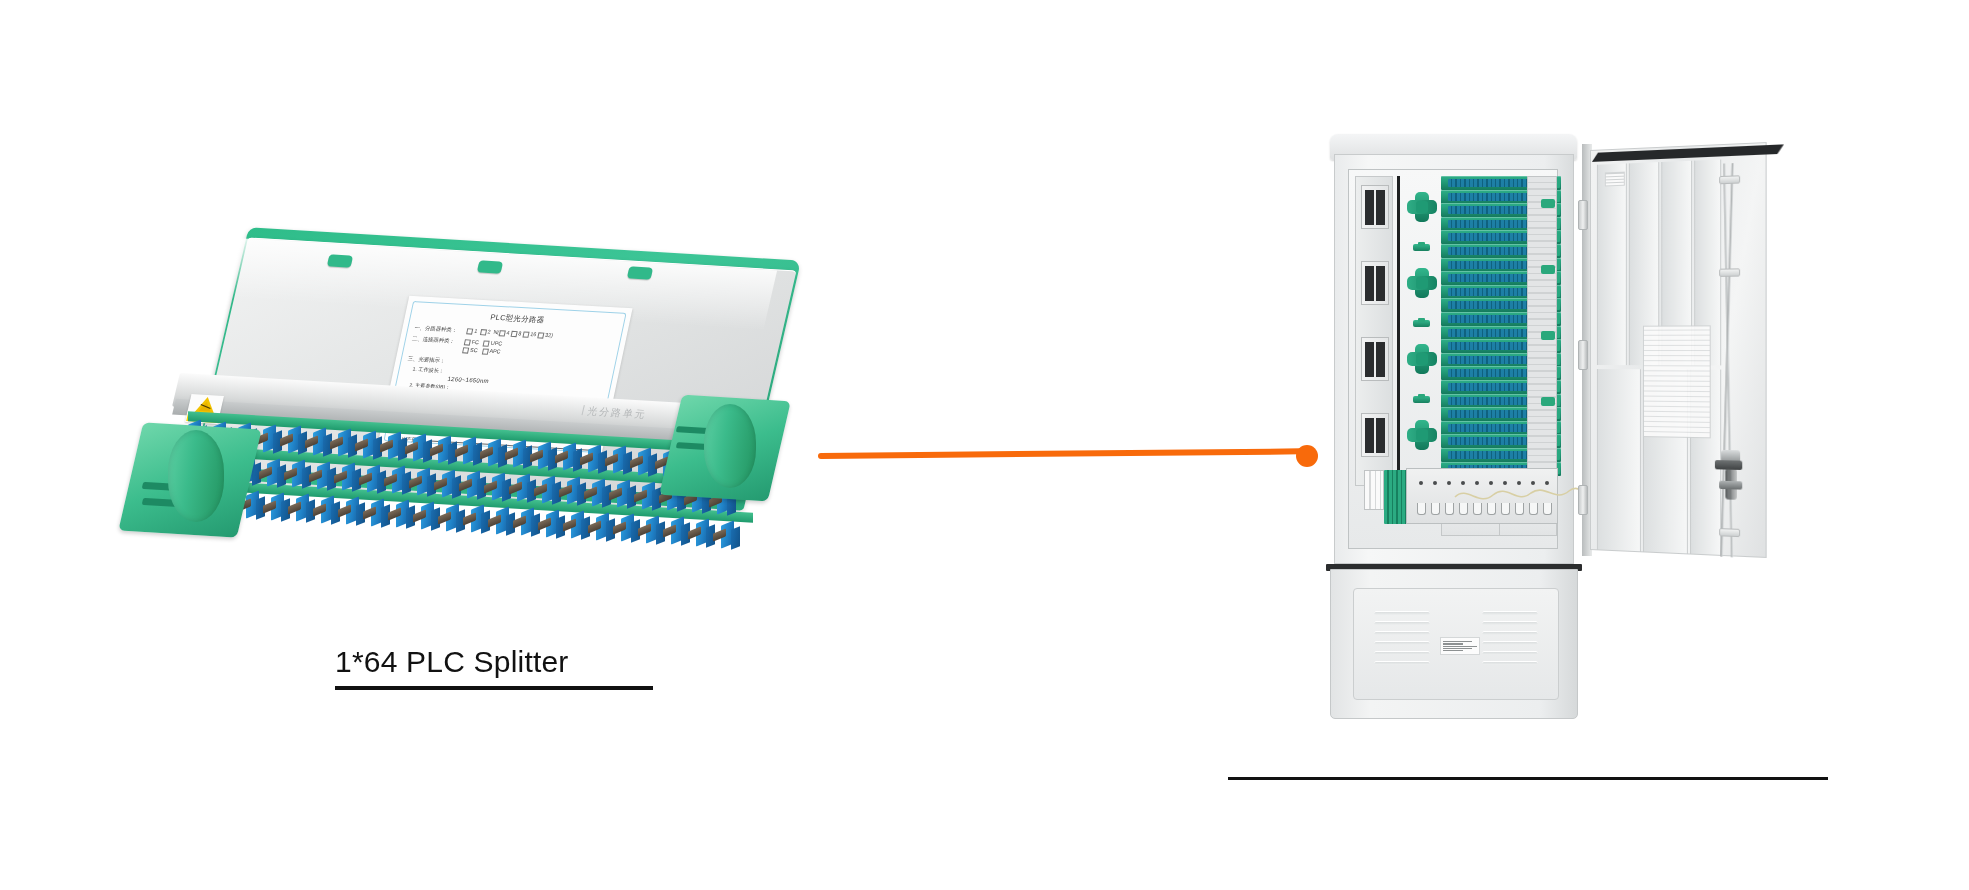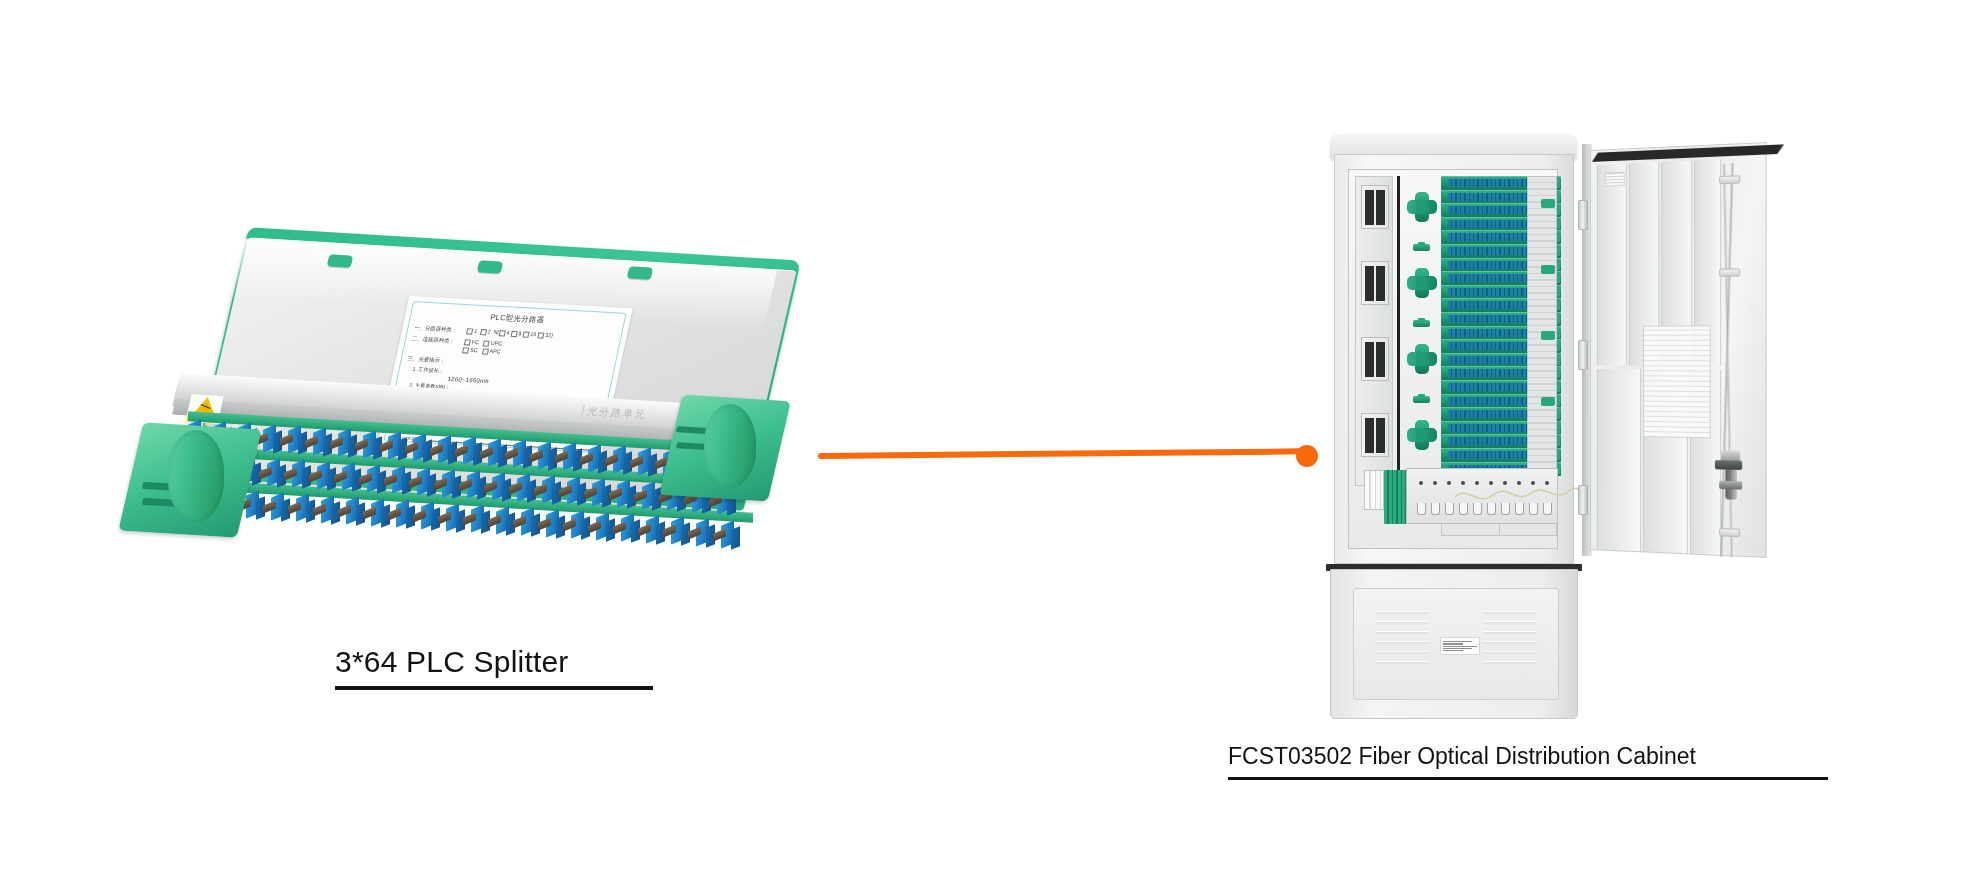--- a/index.html
+++ b/index.html
@@ -705,21 +705,21 @@
       <div class="hd-roller" style="left:38px;top:4px;width:56px;height:92px;"></div>
     </div>
     <div class="sp-handle" id="handle-right">
       <div class="hd-plate"></div>
       <div class="hd-slot" style="left:6px;top:30px;width:62px;height:6px;"></div>
       <div class="hd-slot" style="left:6px;top:46px;width:62px;height:6px;"></div>
       <div class="hd-roller" style="left:34px;top:6px;width:52px;height:84px;"></div>
     </div>
   </div>
 
-  <div id="splitter-title">3*64 PLC Splitter</div>
+  <div id="splitter-title">1*64 PLC Splitter</div>
   <div id="splitter-rule"></div>
 
   <div id="connector-line"></div>
   <div id="connector-dot"></div>
 
   <div id="cabinet-figure">
 
     <div class="cb" id="cab-top"></div>
 
     <div class="cb" id="cab-upper">
@@ -959,16 +959,15 @@
           <div class="lh1"></div>
             <div class="lh2"></div>
             <div class="lh3"></div>
             <div class="lh4"></div>
         </div>
       </div>
     </div>
 
   </div>
 
-  <div id="cabinet-title">FCST03502 Fiber Optical Distribution Cabinet</div>
   <div id="cabinet-rule"></div>
 
 </div>
 
 </body></html>

